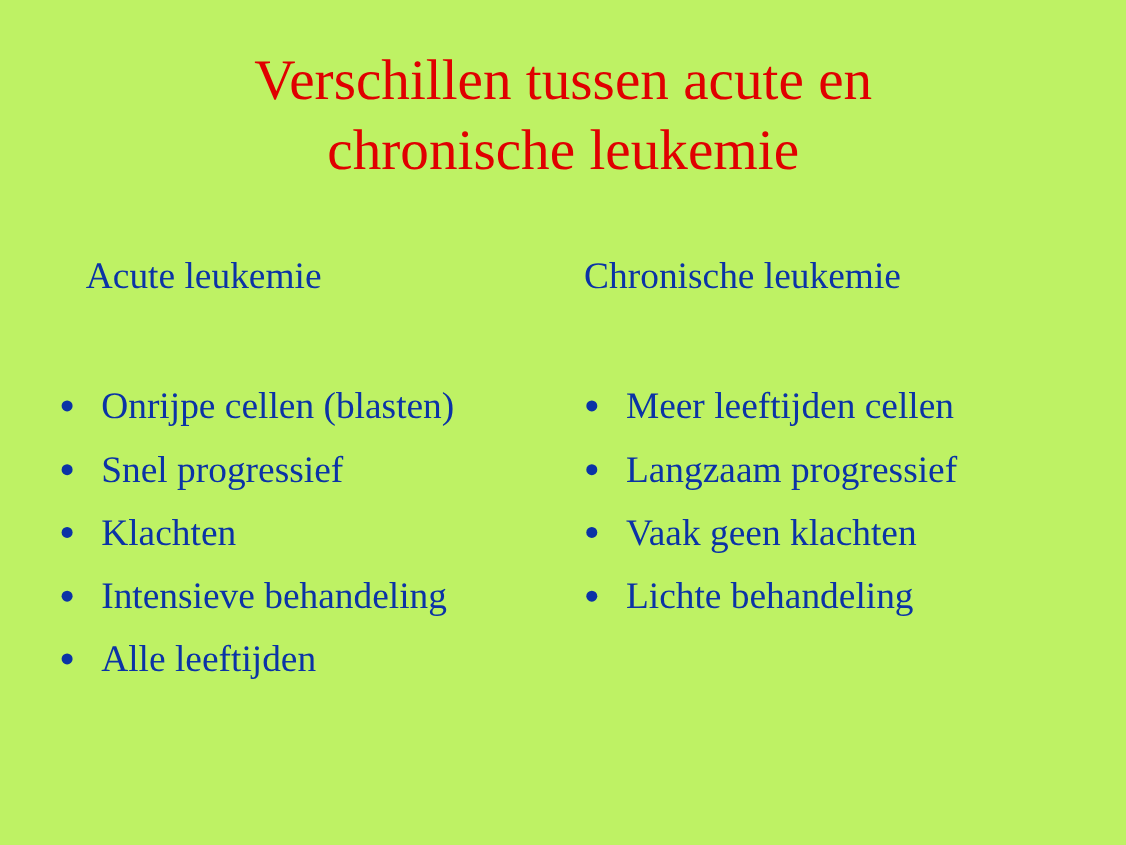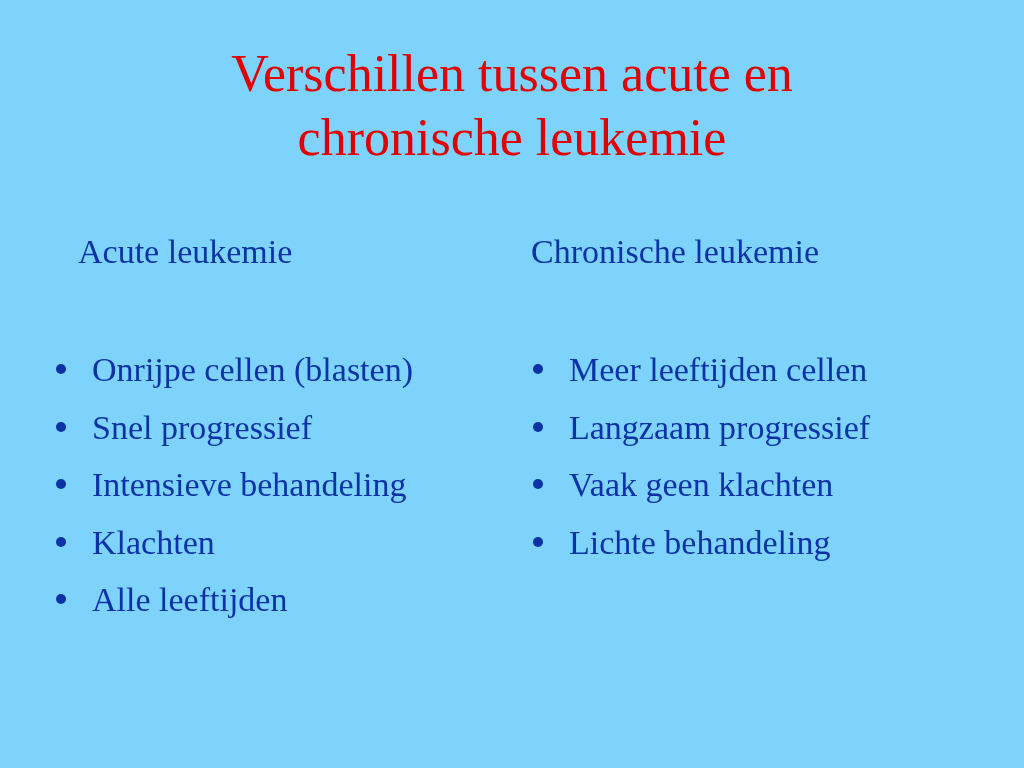--- a/index.html
+++ b/index.html
@@ -66,33 +66,33 @@
       left: 2px;
       top: 18px;
       width: 10px;
       height: 10px;
       border-radius: 50%;
     }
   </style>
 </head>
 <body style="background: rgb(255, 255, 204);">
 
-<div class="slide" style="background: #7dd3fc;">
+<div class="slide" style="background: #bef264;">
   <h1 class="title" style="color: rgb(224, 0, 0);">
     <span>Verschillen tussen acute en</span>
     <span>chronische leukemie</span>
   </h1>
 
   <div class="col left">
     <h2 class="col-heading" style="color: rgb(11, 51, 166); margin-left: 24px;">Acute leukemie</h2>
     <ul class="bullets">
       <li style="color: rgb(11, 51, 166);"><span class="bullet-dot" style="background: rgb(11, 51, 166);"></span><span>Onrijpe cellen (blasten)</span></li>
       <li style="color: rgb(11, 51, 166);"><span class="bullet-dot" style="background: rgb(11, 51, 166);"></span><span>Snel progressief</span></li>
+      <li style="color: rgb(11, 51, 166);"><span class="bullet-dot" style="background: rgb(11, 51, 166);"></span><span>Klachten</span></li>
       <li style="color: rgb(11, 51, 166);"><span class="bullet-dot" style="background: rgb(11, 51, 166);"></span><span>Intensieve behandeling</span></li>
-      <li style="color: rgb(11, 51, 166);"><span class="bullet-dot" style="background: rgb(11, 51, 166);"></span><span>Klachten</span></li>
       <li style="color: rgb(11, 51, 166);"><span class="bullet-dot" style="background: rgb(11, 51, 166);"></span><span>Alle leeftijden</span></li>
     </ul>
   </div>
 
   <div class="col right">
     <h2 class="col-heading" style="color: rgb(11, 51, 166);">Chronische leukemie</h2>
     <ul class="bullets">
       <li style="color: rgb(11, 51, 166);"><span class="bullet-dot" style="background: rgb(11, 51, 166);"></span><span>Meer leeftijden cellen</span></li>
       <li style="color: rgb(11, 51, 166);"><span class="bullet-dot" style="background: rgb(11, 51, 166);"></span><span>Langzaam progressief</span></li>
       <li style="color: rgb(11, 51, 166);"><span class="bullet-dot" style="background: rgb(11, 51, 166);"></span><span>Vaak geen klachten</span></li>

